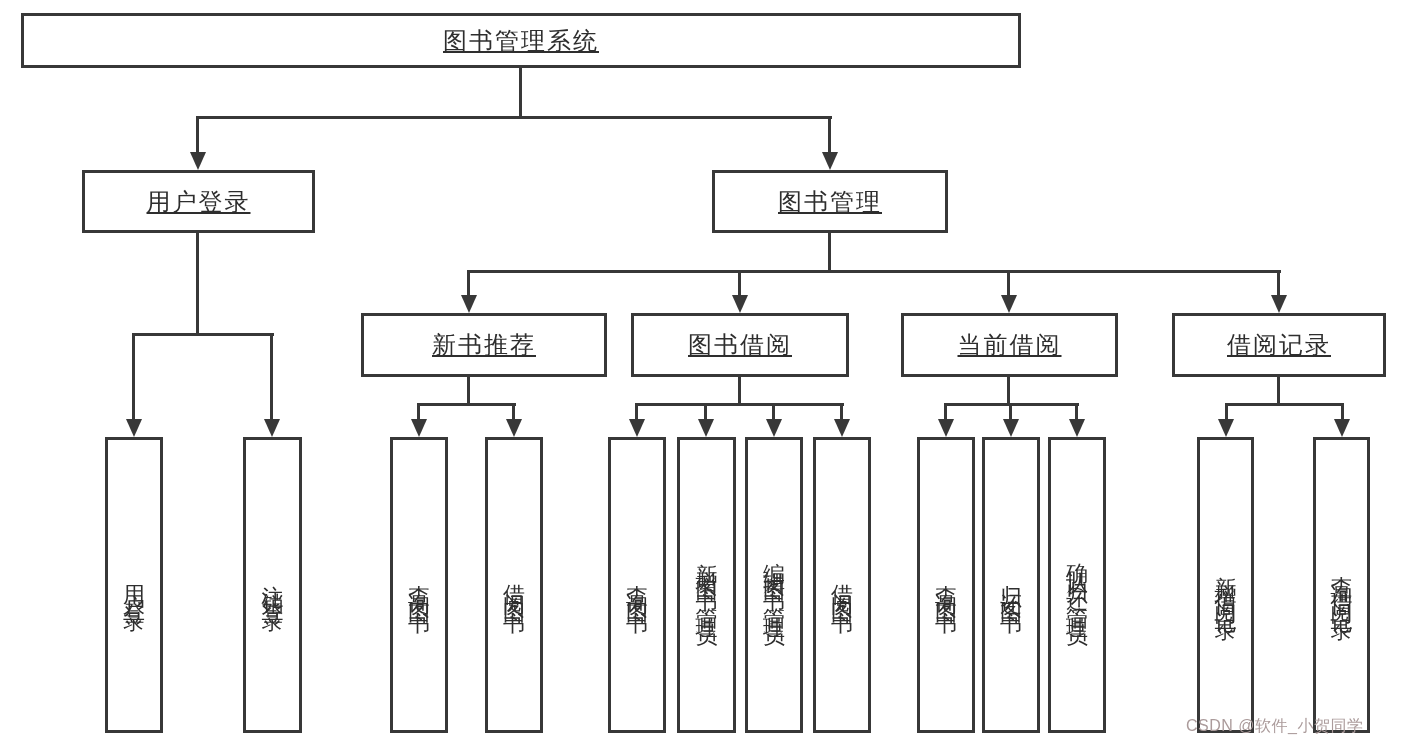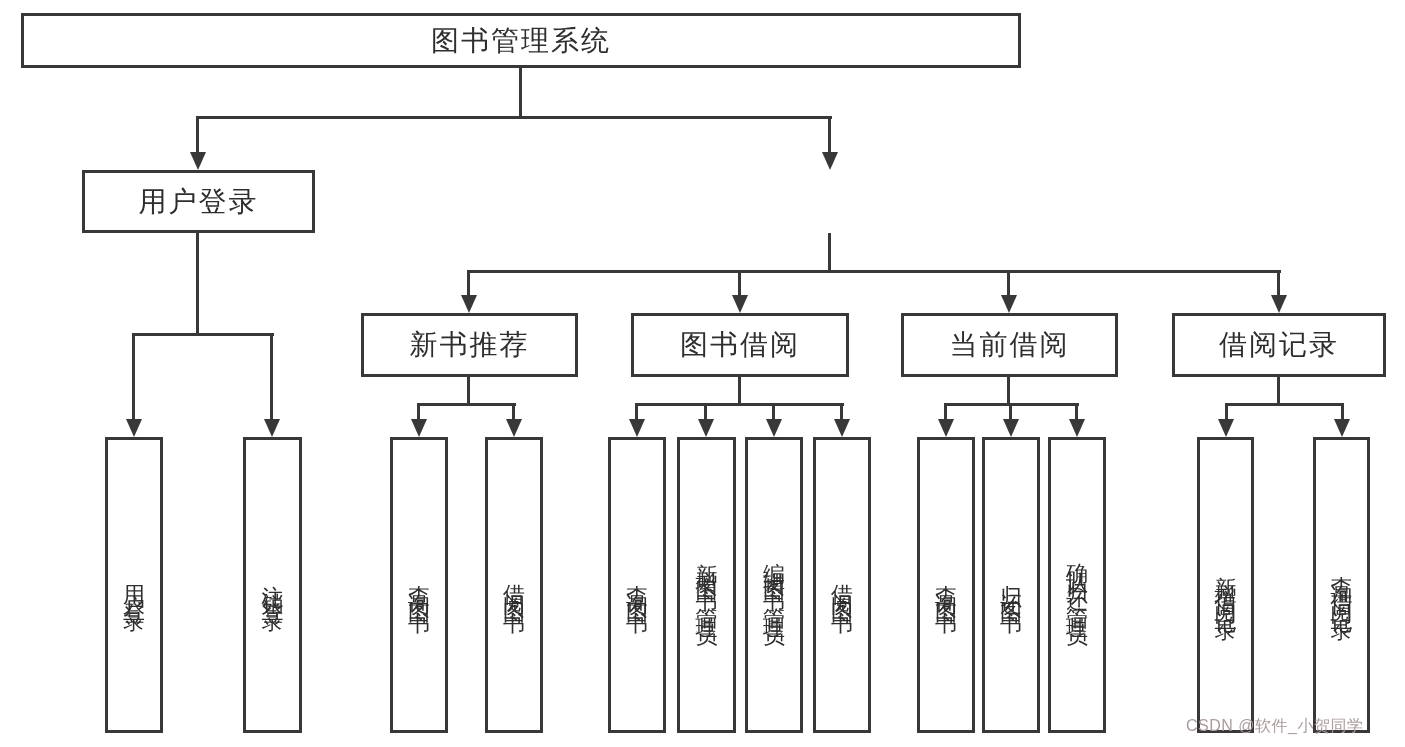--- a/index.html
+++ b/index.html
@@ -14,21 +14,21 @@
   .ah { position:absolute; width:0; height:0;
         border-left:8px solid transparent; border-right:8px solid transparent;
         border-top:18px solid var(--line,#383838); }
   
   .node {
     position:absolute; box-sizing:border-box;
     border:3px solid var(--line,#383838); background:var(--background,#ffffff);
     display:flex; align-items:center; justify-content:center;
     color:var(--text,#2e2e2e);
   }
-  .hnode { font-size:28px; letter-spacing:2px; white-space:nowrap; }
+  .hnode { font-size:24px; letter-spacing:2px; white-space:nowrap;text-decoration:underline; }
   .leaf .vtext {
     writing-mode:vertical-rl; text-orientation:mixed;
     font-size:22px; letter-spacing:9px; line-height:1;
   }
   .watermark {
     position:absolute; left:1186px; top:716px; z-index:5;
     font-size:16px; letter-spacing:0.5px; white-space:nowrap;
     color:var(--watermark,#ab9b9b);
   }
 </style>
@@ -92,22 +92,23 @@
   <i class="vl" style="left:1277px;top:377px;height:29px;"></i>
   <i class="hl" style="left:1225px;top:403px;width:119px;"></i>
   <i class="vl" style="left:1225px;top:403px;height:19px;"></i>
   <i class="vl" style="left:1341px;top:403px;height:19px;"></i>
   <i class="ah" style="left:1218px;top:419px;"></i>
   <i class="ah" style="left:1334px;top:419px;"></i>
 
   <div class="node hnode" style="left:21px;top:13px;width:1000px;height:55px;">图书管理系统</div>
 
   <div class="node hnode" style="left:82px;top:170px;width:233px;height:63px;">用户登录</div>
+  <div class="node hnode" style="left:712px;top:170px;width:236px;height:63px;">图书管理</div>
 
-  <div class="node hnode" style="left:361px;top:313px;width:217px;height:64px;text-align:center;">新书推荐</div>
+  <div class="node hnode" style="left:361px;top:313px;width:246px;height:64px;text-align:center;">新书推荐</div>
   <div class="node hnode" style="left:631px;top:313px;width:218px;height:64px;">图书借阅</div>
   <div class="node hnode" style="left:901px;top:313px;width:217px;height:64px;">当前借阅</div>
   <div class="node hnode" style="left:1172px;top:313px;width:214px;height:64px;">借阅记录</div>
 
   <div class="node leaf" style="left:105px;top:437px;width:58px;height:296px;">
     <span class="vtext">用户登录</span>
   </div>
   <div class="node leaf" style="left:243px;top:437px;width:59px;height:296px;">
     <span class="vtext">注销登录</span>
   </div>

